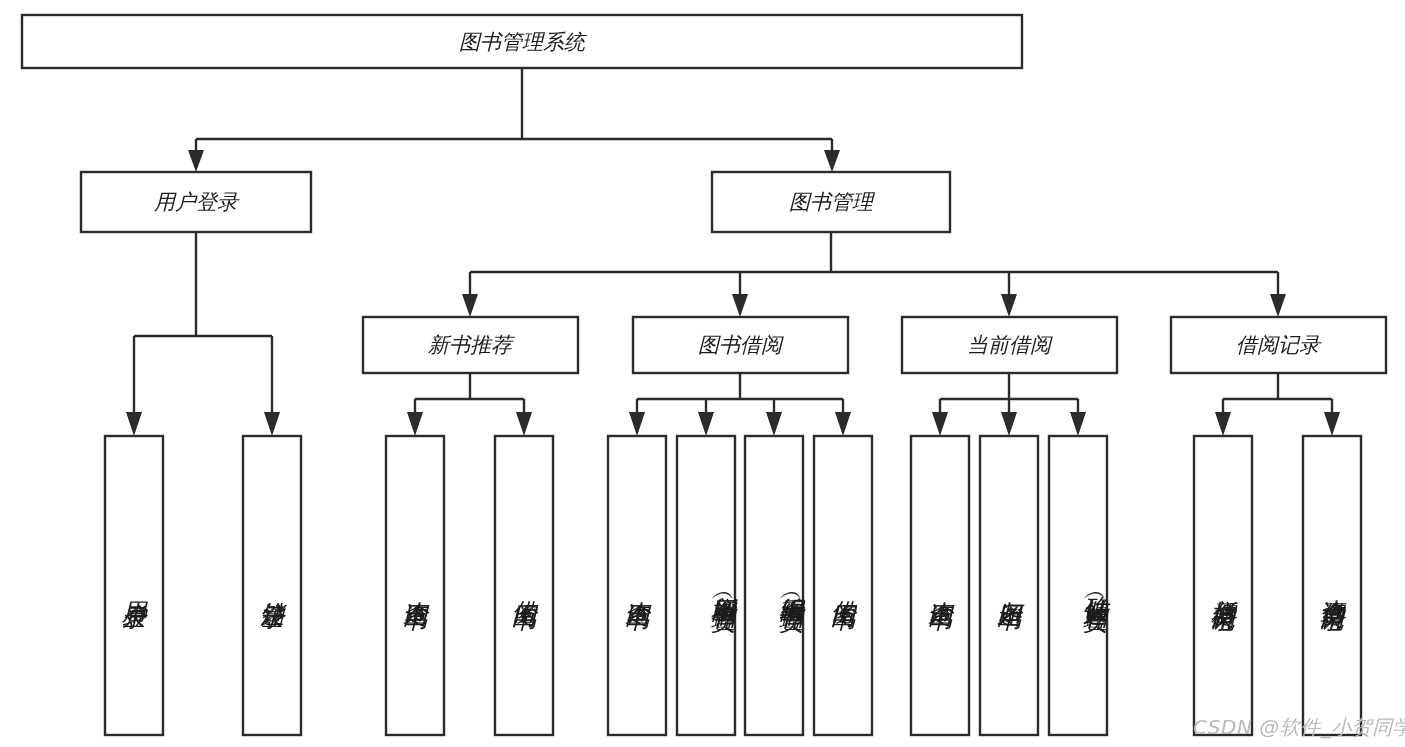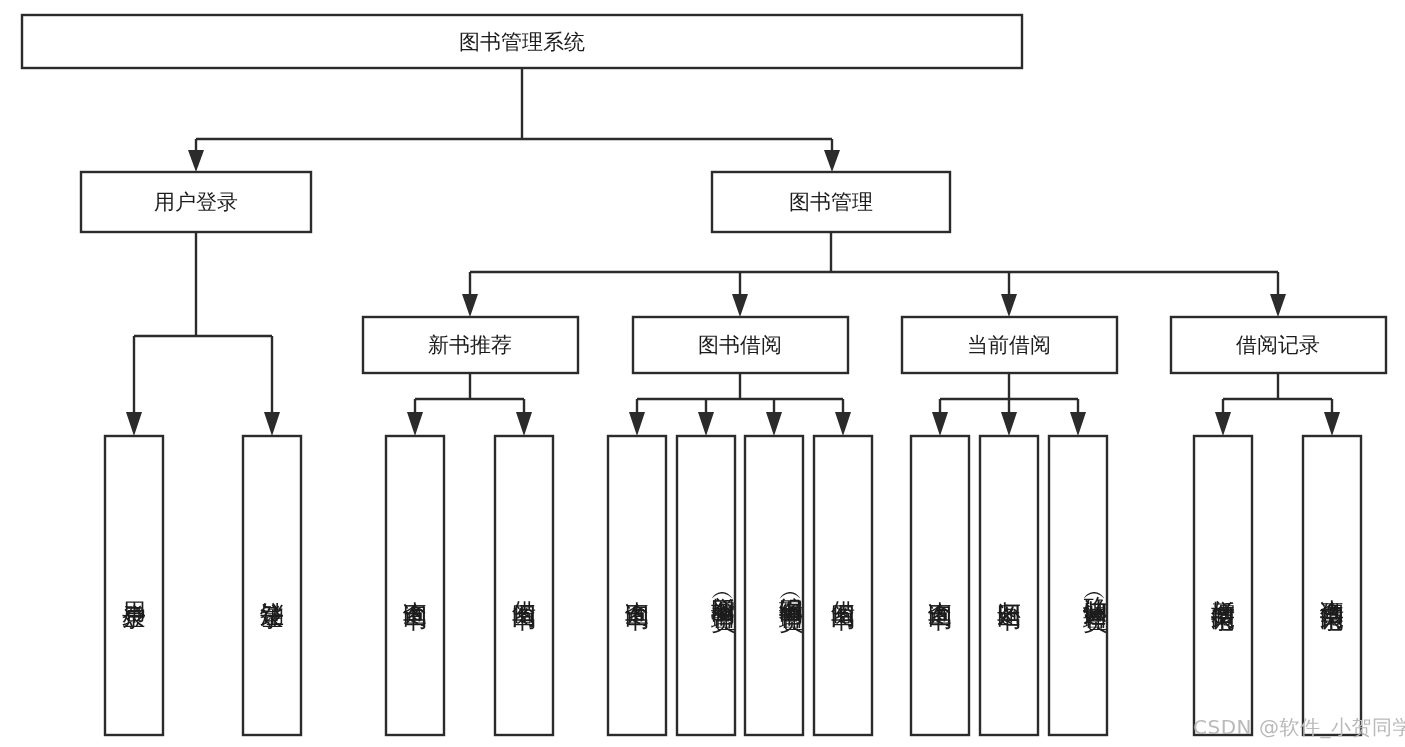--- a/index.html
+++ b/index.html
@@ -11,20 +11,21 @@
     width: 1405px;
     height: 747px;
     font-family: "DejaVu Sans", "Liberation Sans", sans-serif;
     overflow: hidden;
     position: relative;
   }
   #diagram-root {
     position: relative;
     width: 1405px;
     height: 747px;
+    font-style: italic;
   }
   svg.diagram {
     position: absolute;
     top: 0;
     left: 0;
     width: 1405px;
     height: 747px;
     display: block;
   }
   .node-box {

